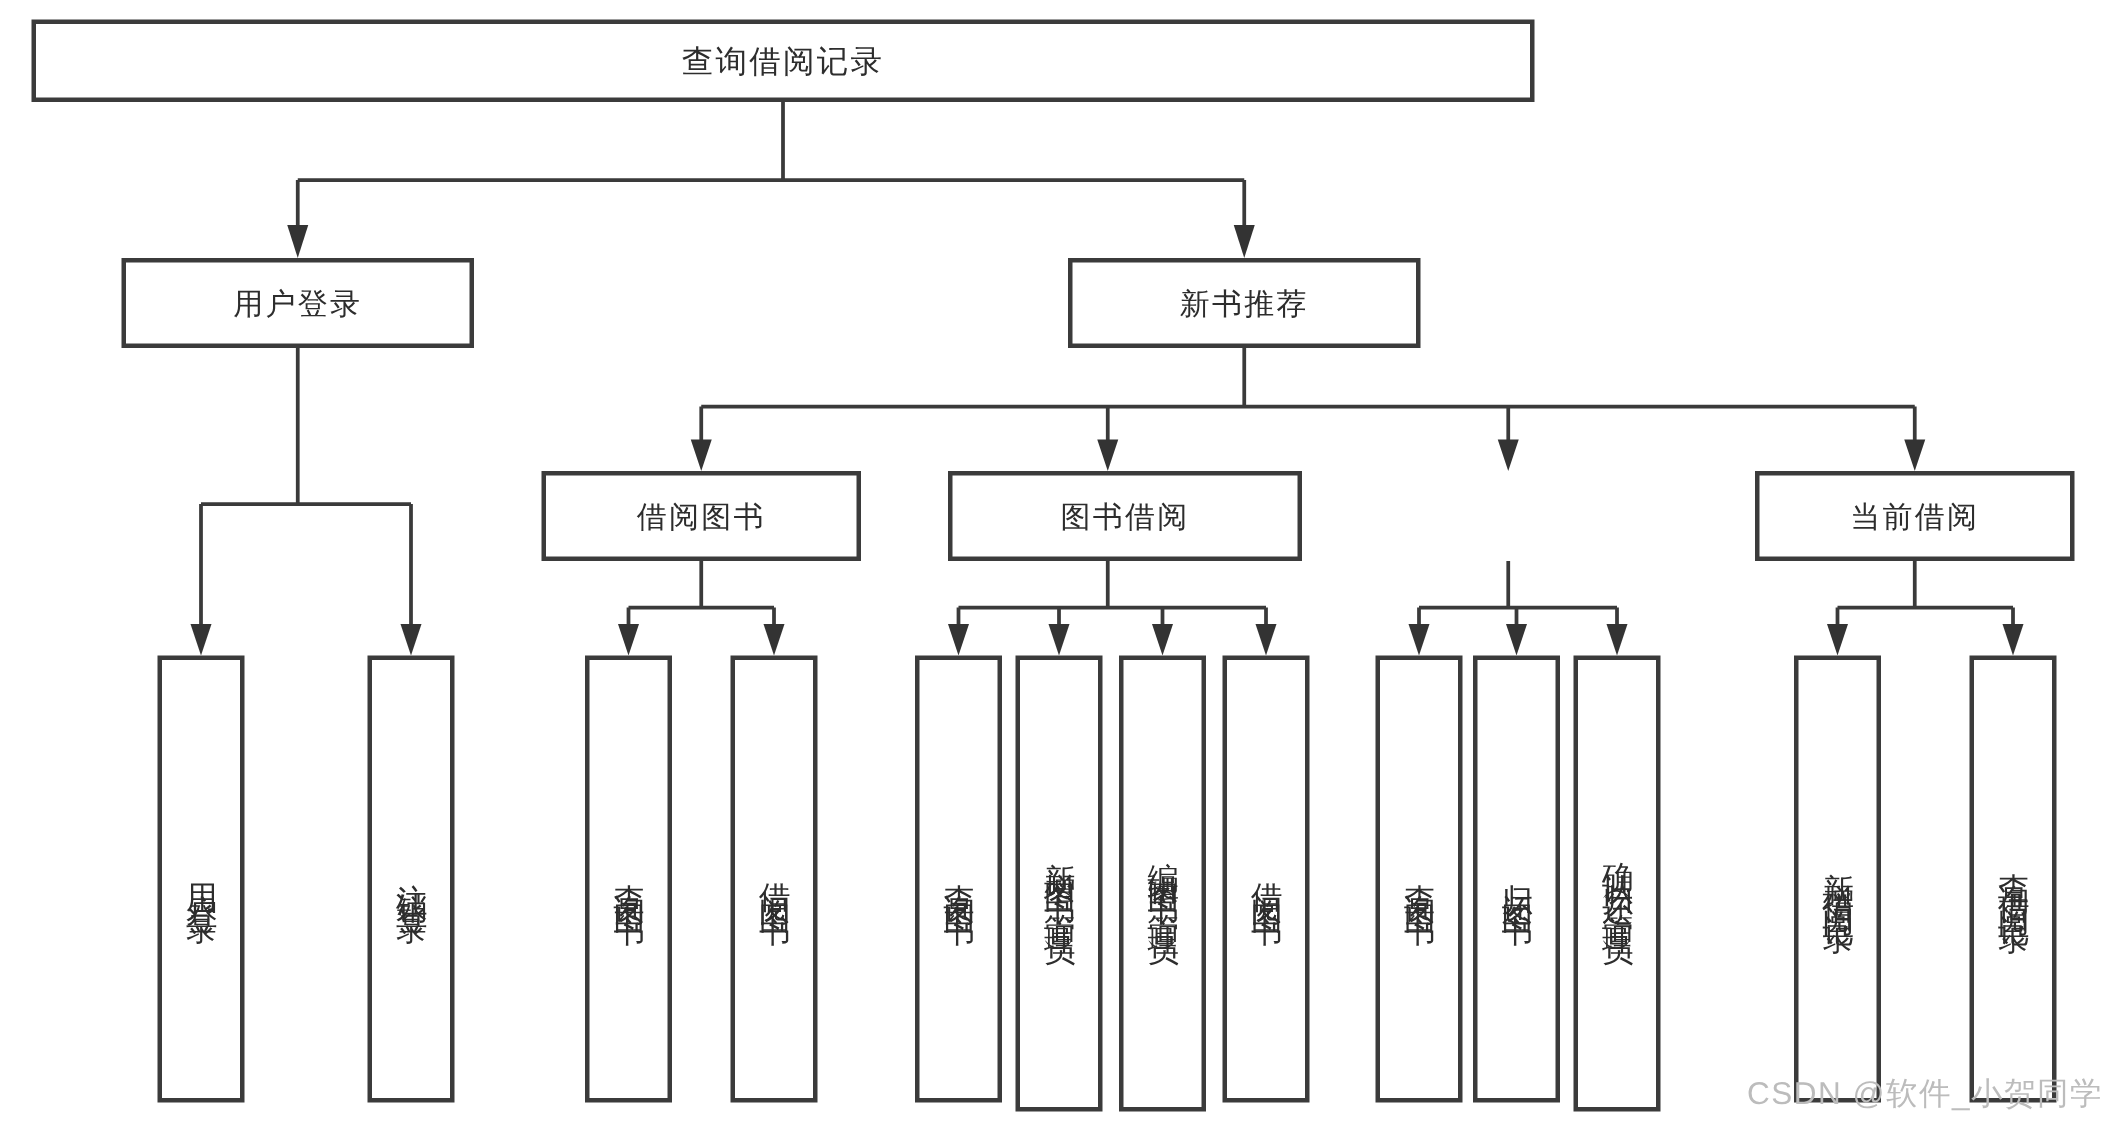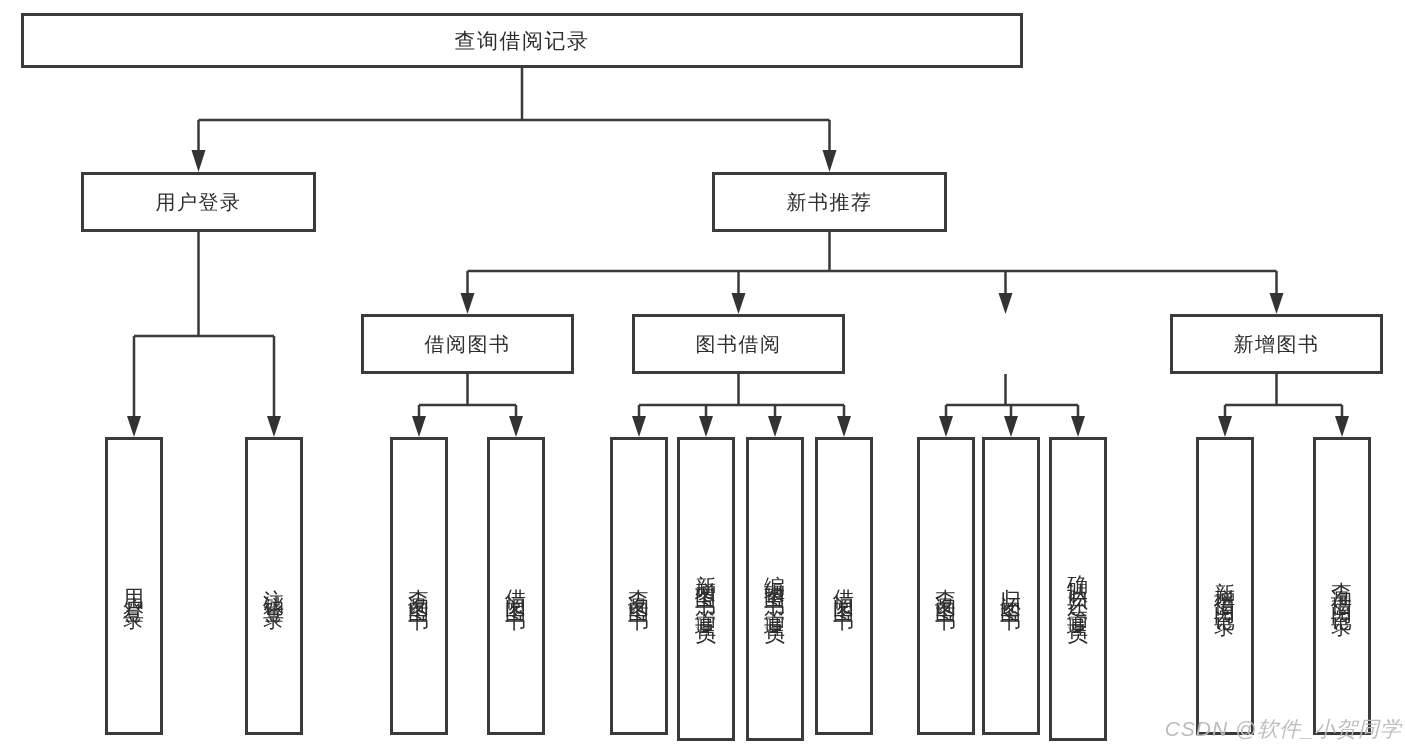--- a/index.html
+++ b/index.html
@@ -30,21 +30,20 @@
     letter-spacing:7px;
     line-height:1;
   }
   .watermark{
     position:absolute;
     right:3px;top:715px;
     font-size:21px;
     color:#bcbcbc;
     letter-spacing:1px;
     white-space:nowrap;
-    font-style:italic;
   }
 </style>
 </head>
 <body>
 
 <div class="canvas">
 
   <svg class="connectors" width="1405" height="747" viewBox="0 0 1405 747">
     <g stroke="#3a3a3a" stroke-width="2.5" fill="none">
 
@@ -92,25 +91,25 @@
   <div class="node h" style="left:81px;top:172px;width:235px;height:60px">
     <span>用户登录</span>
   </div>
   <div class="node h" style="left:712px;top:172px;width:235px;height:60px">
     <span>新书推荐</span>
   </div>
 
   <div class="node h" style="left:361px;top:314px;width:213px;height:60px">
     <span>借阅图书</span>
   </div>
-  <div class="node h" style="left:632px;top:314px;width:213px;height:60px">
+  <div class="node h" style="left:632px;top:314px;width:236px;height:60px">
     <span>图书借阅</span>
   </div>
   <div class="node h" style="left:1170px;top:314px;width:213px;height:60px">
-    <span>新增图书</span>
+    <span>当前借阅</span>
   </div>
 
   <div class="node v" style="left:105px;top:437px;width:58px;height:298px">
     <span>用户登录</span>
   </div>
   <div class="node v" style="left:245px;top:437px;width:58px;height:298px">
     <span>注销登录</span>
   </div>
 
   <div class="node v" style="left:390px;top:437px;width:58px;height:298px">

